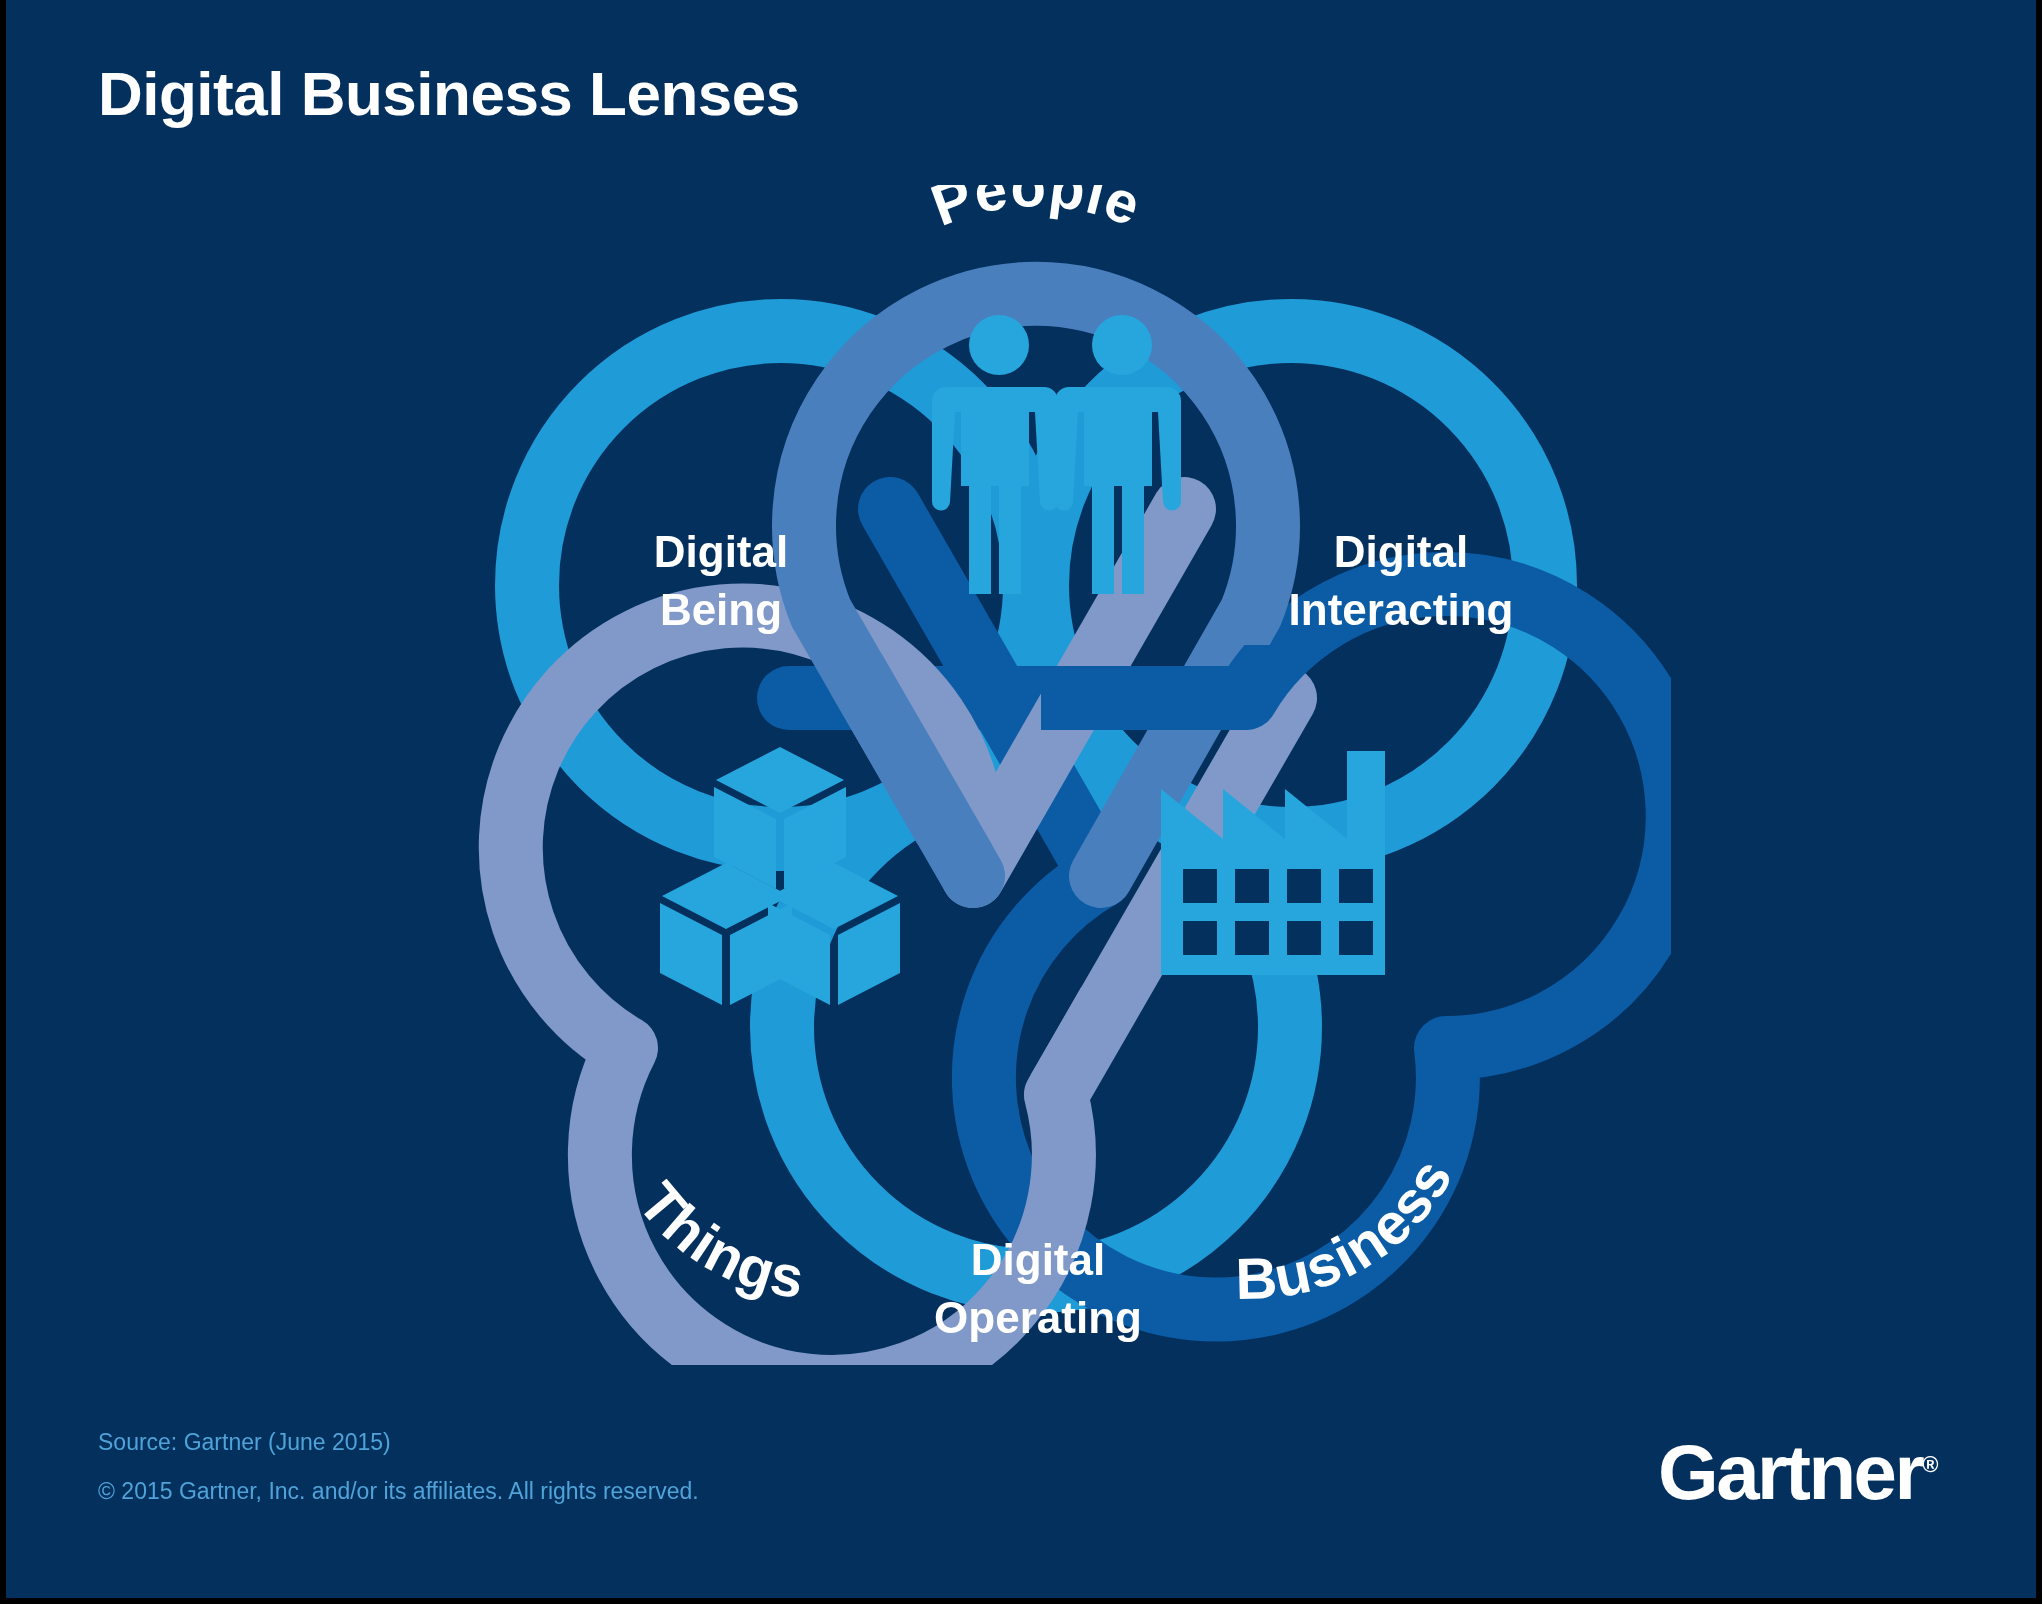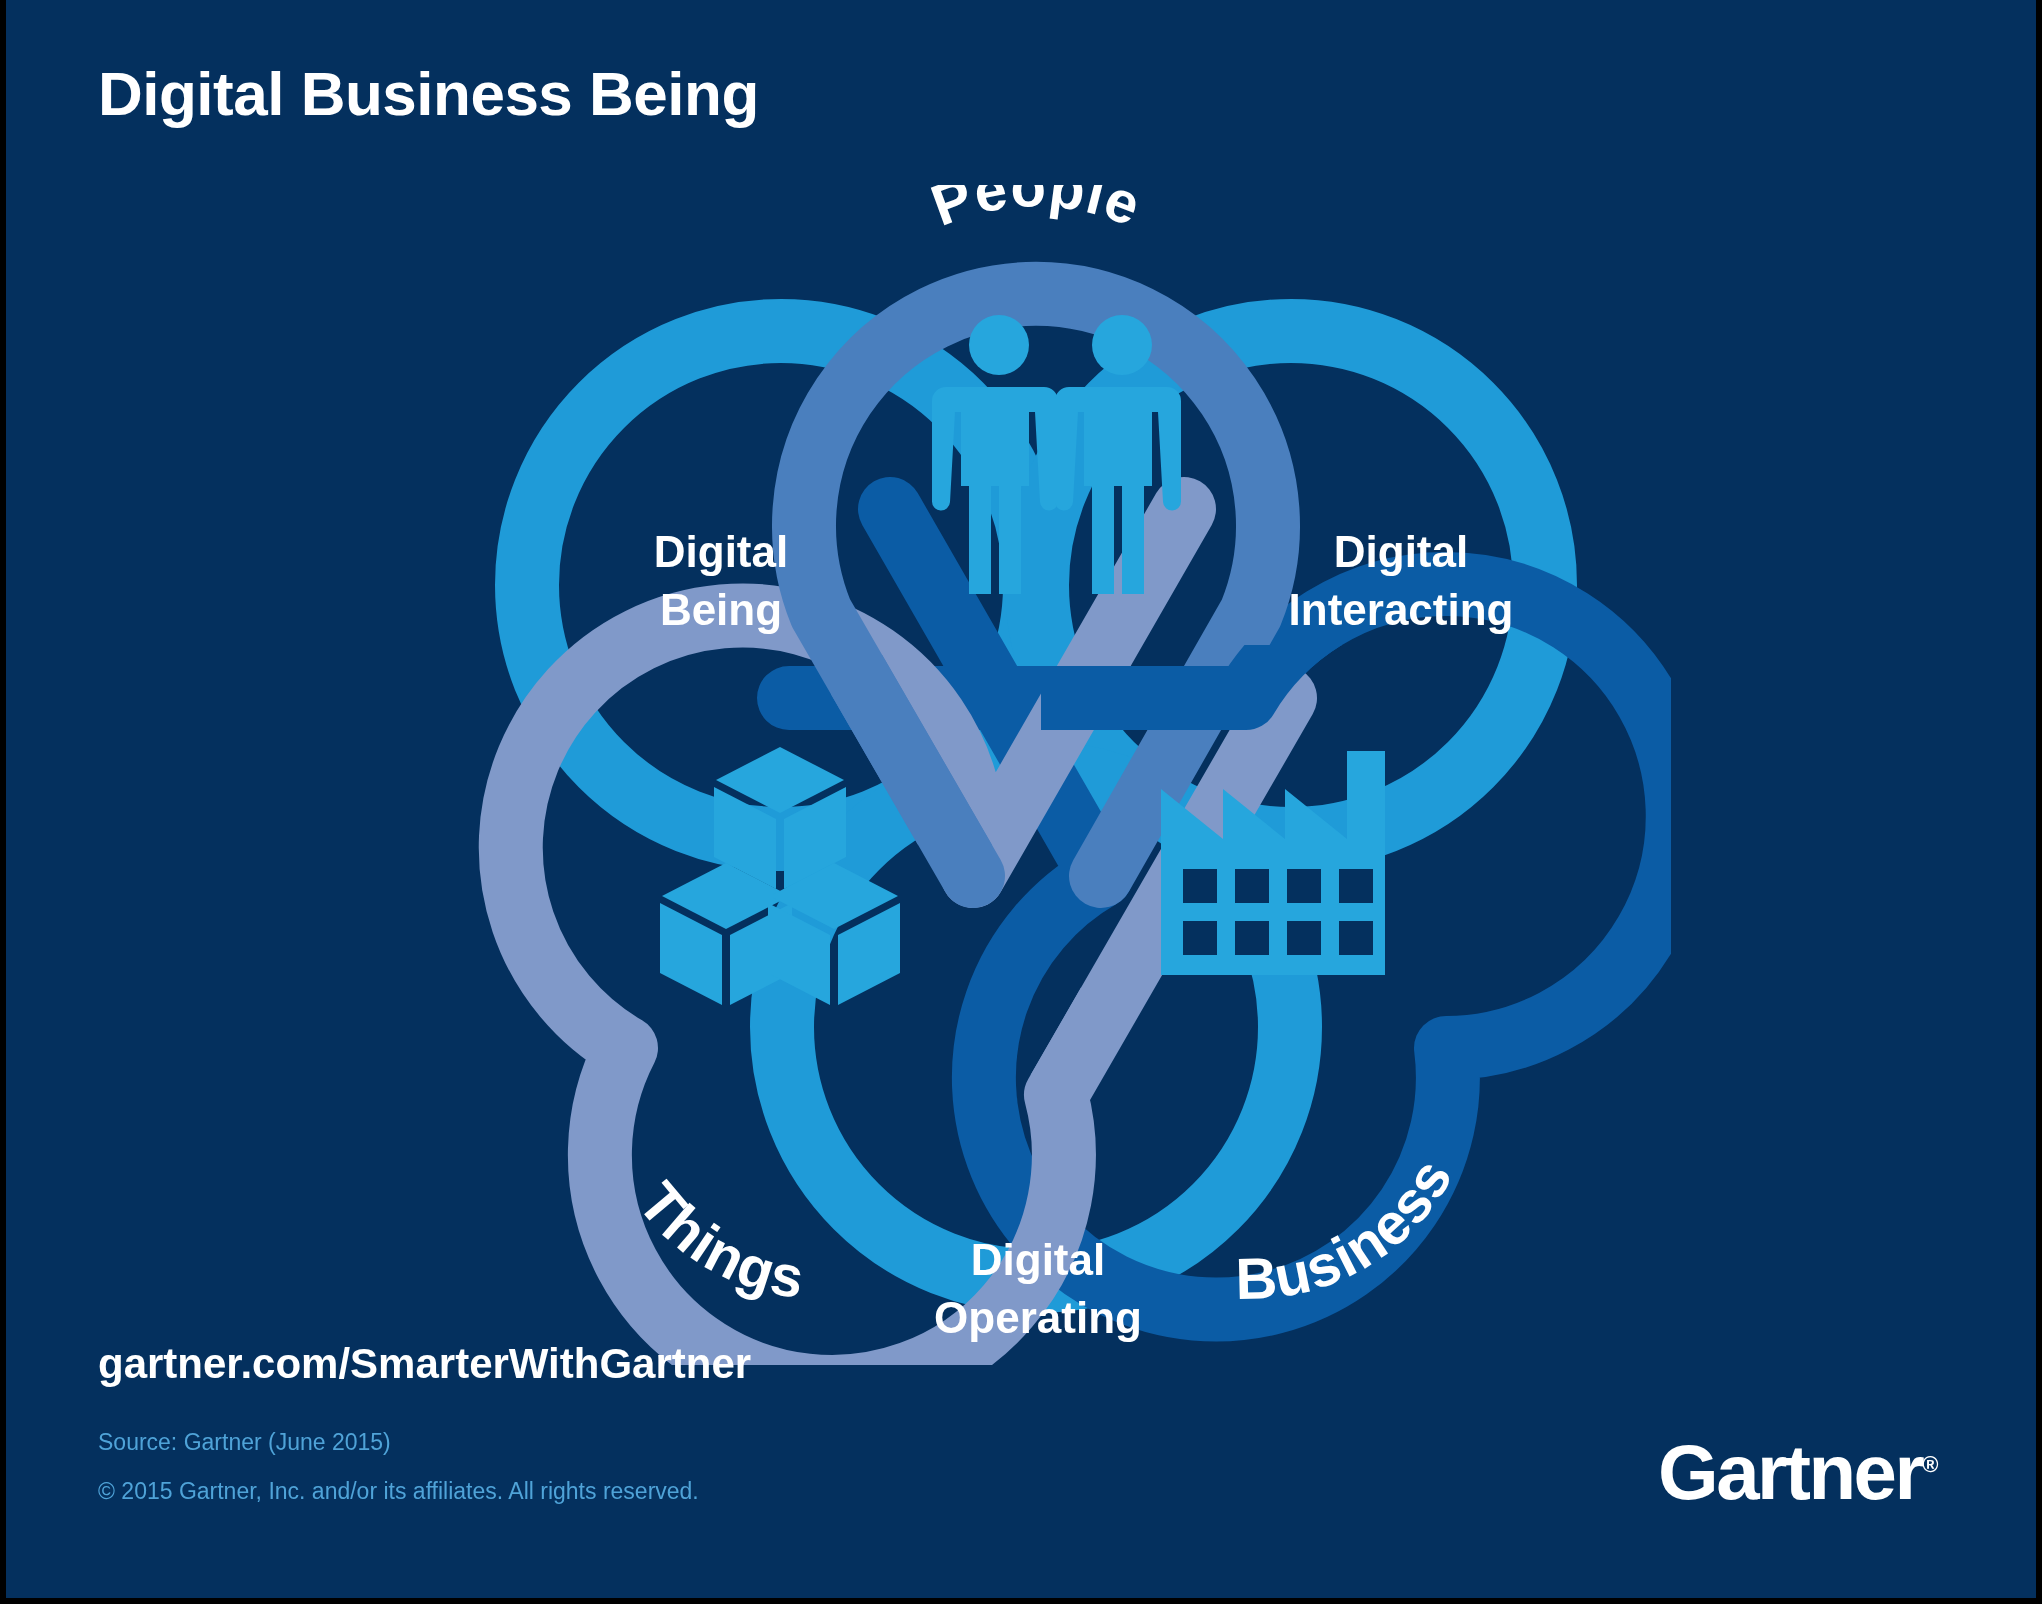--- a/index.html
+++ b/index.html
@@ -100,21 +100,21 @@
     font-size: 22px;
     vertical-align: super;
     letter-spacing: 0;
   }
 </style>
 </head>
 <body>
 
 <div id="canvas">
 
-  <div id="page-title">Digital Business Being</div>
+  <div id="page-title">Digital Business Lenses</div>
 
   <div id="diagram-wrap">
     <svg id="diagram-svg" viewBox="0 0 1270 1180" xmlns="http://www.w3.org/2000/svg">
       <defs>
 
         <path id="arc-people" d="M 420 180 A 225 225 0 0 1 850 180" fill="none"></path>
         <path id="arc-things" d="M 212 800 A 225 225 0 0 0 600 1022" fill="none"></path>
         <path id="arc-business" d="M 670 1022 A 225 225 0 0 0 1058 800" fill="none"></path>
 
         <clipPath id="clip-people-over-a">
@@ -225,21 +225,20 @@
           <rect x="178" y="118" width="34" height="34"></rect>
           <rect x="22" y="170" width="34" height="34"></rect>
           <rect x="74" y="170" width="34" height="34"></rect>
           <rect x="126" y="170" width="34" height="34"></rect>
           <rect x="178" y="170" width="34" height="34"></rect>
         </g>
       </g>
     </svg>
   </div>
 
-  <div id="footer-url">gartner.com/SmarterWithGartner</div>
   <div id="footer-source">Source: Gartner (June 2015)</div>
   <div id="footer-copyright">© 2015 Gartner, Inc. and/or its affiliates. All rights reserved.</div>
 
   <div id="brand-logo">
     <div id="brand-logo-text"><span>Gartner</span><span id="brand-logo-reg">®</span></div>
   </div>
 
 </div>
 
 </body></html>

